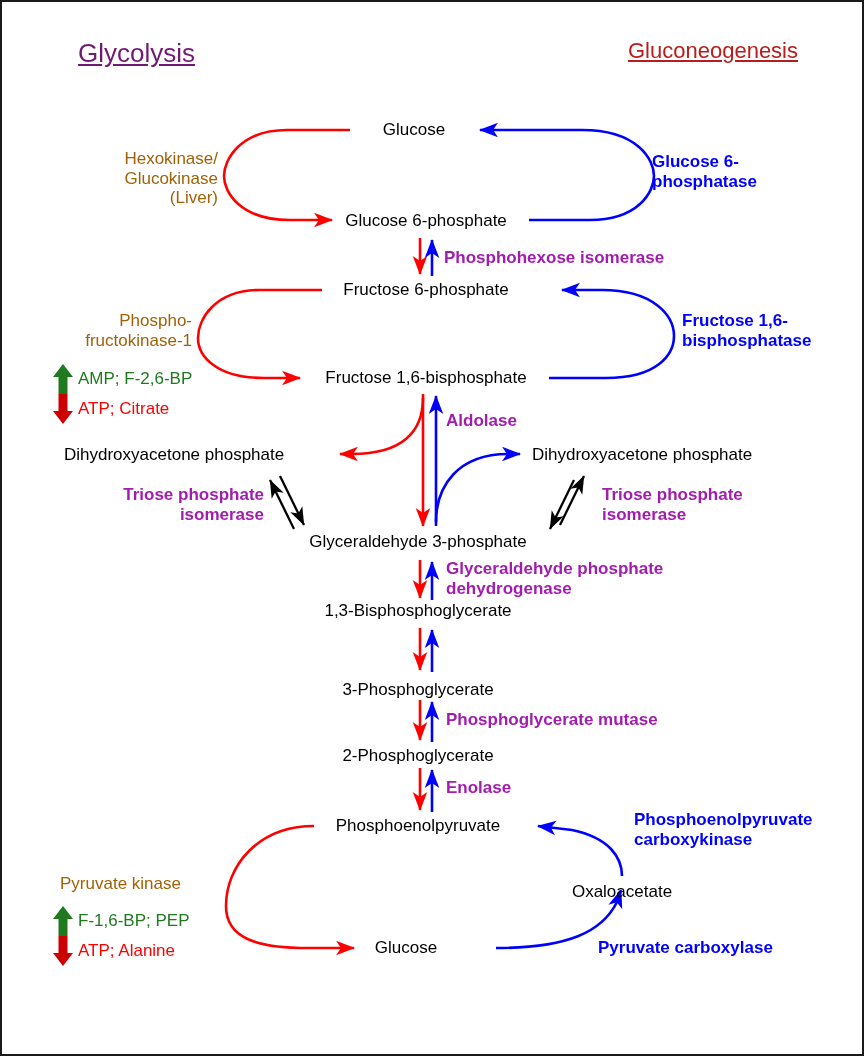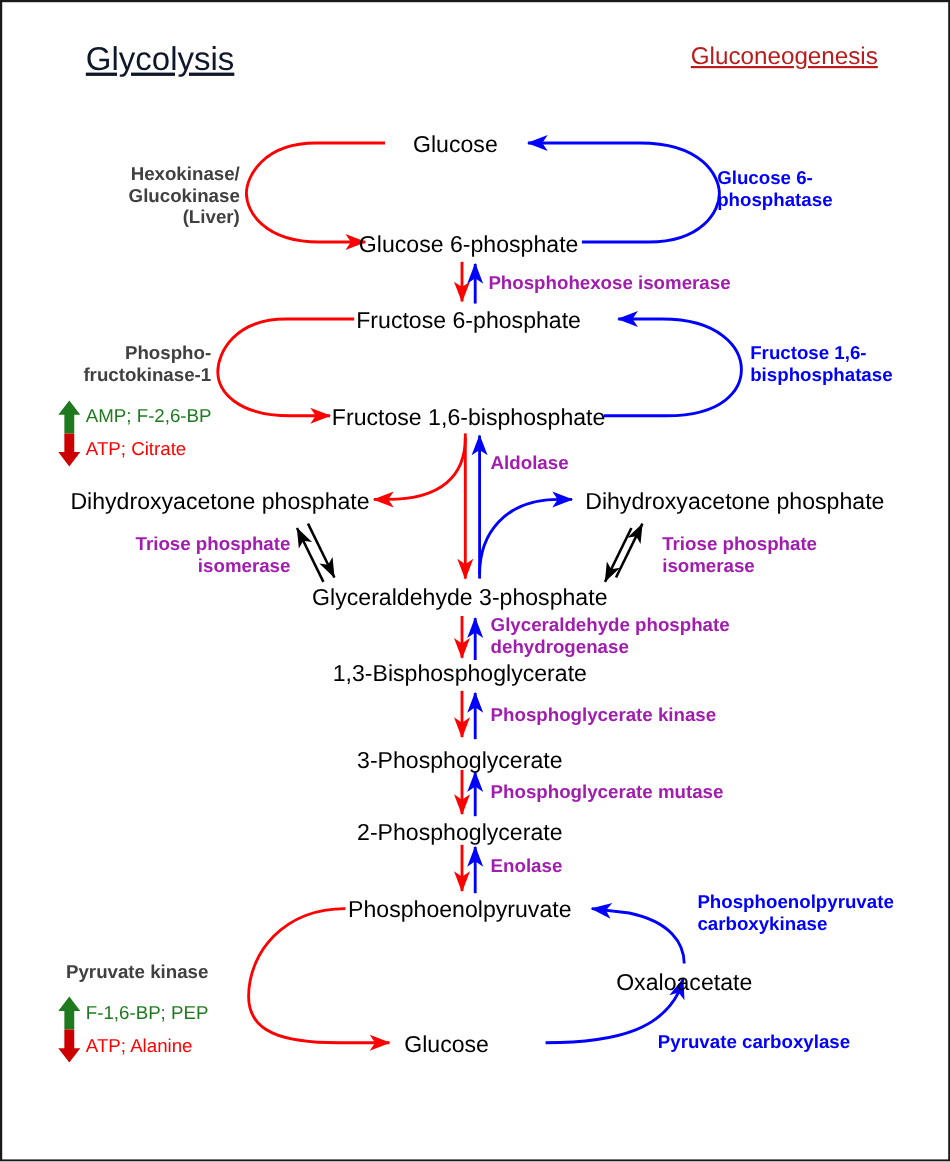--- a/index.html
+++ b/index.html
@@ -8,25 +8,25 @@
   #page{
     position:relative;
     width:864px;height:1056px;
     background:#ffffff;
     border:2px solid #1a1a1a;
     box-sizing:border-box;
     overflow:hidden;
   }
   #svg-layer{position:absolute;left:0;top:0;width:864px;height:1056px;}
   .lbl{position:absolute;white-space:nowrap;line-height:1.16;}
-  .metab{color:#000000;font-size:21px;}
-  .enzyme-red{color:#404040;font-weight:bold;font-size:17px;}
+  .metab{color:#000000;font-size:17px;}
+  .enzyme-red{color:#a16207;font-weight:normal;font-size:17px;}
   .enzyme-blue{color:#0000ff;font-weight:bold;font-size:17px;}
   .enzyme-black{color:#a21caf;font-weight:bold;font-size:17px;}
-  .title-red{color:#0f172a;font-size:30px;text-decoration:underline;}
+  .title-red{color:#701a75;font-size:26px;text-decoration:underline;}
   .title-blue{color:#b91c1c;font-size:22px;text-decoration:underline;}
   .reg-up{color:#1f7a1f;font-size:17px;}
   .reg-down{color:#ff0000;font-size:17px;}
   .ctr{transform:translateX(-50%);}
   .rgt{transform:translateX(-100%);}
   .reg-row{position:absolute;display:flex;align-items:center;gap:4px;}
   .reg-glyph{width:22px;height:34px;flex:0 0 auto;}
 </style>
 </head>
 <body>
@@ -195,23 +195,20 @@
   <div class="lbl enzyme-black" style="left:600px;top:483px;">
     <div>Triose phosphate</div>
     <div>isomerase</div>
   </div>
 
   <div class="lbl enzyme-black" style="left:444px;top:557px;">
     <div>Glyceraldehyde phosphate</div>
     <div>dehydrogenase</div>
   </div>
 
-  <div class="lbl enzyme-black" style="left:444px;top:638px;">
-    <div>Phosphoglycerate kinase</div>
-  </div>
 
   <div class="lbl enzyme-black" style="left:444px;top:708px;">
     <div>Phosphoglycerate mutase</div>
   </div>
 
   <div class="lbl enzyme-black" style="left:444px;top:776px;">
     <div>Enolase</div>
   </div>
 
   <div class="reg-row" style="left:50px;top:360px;">

